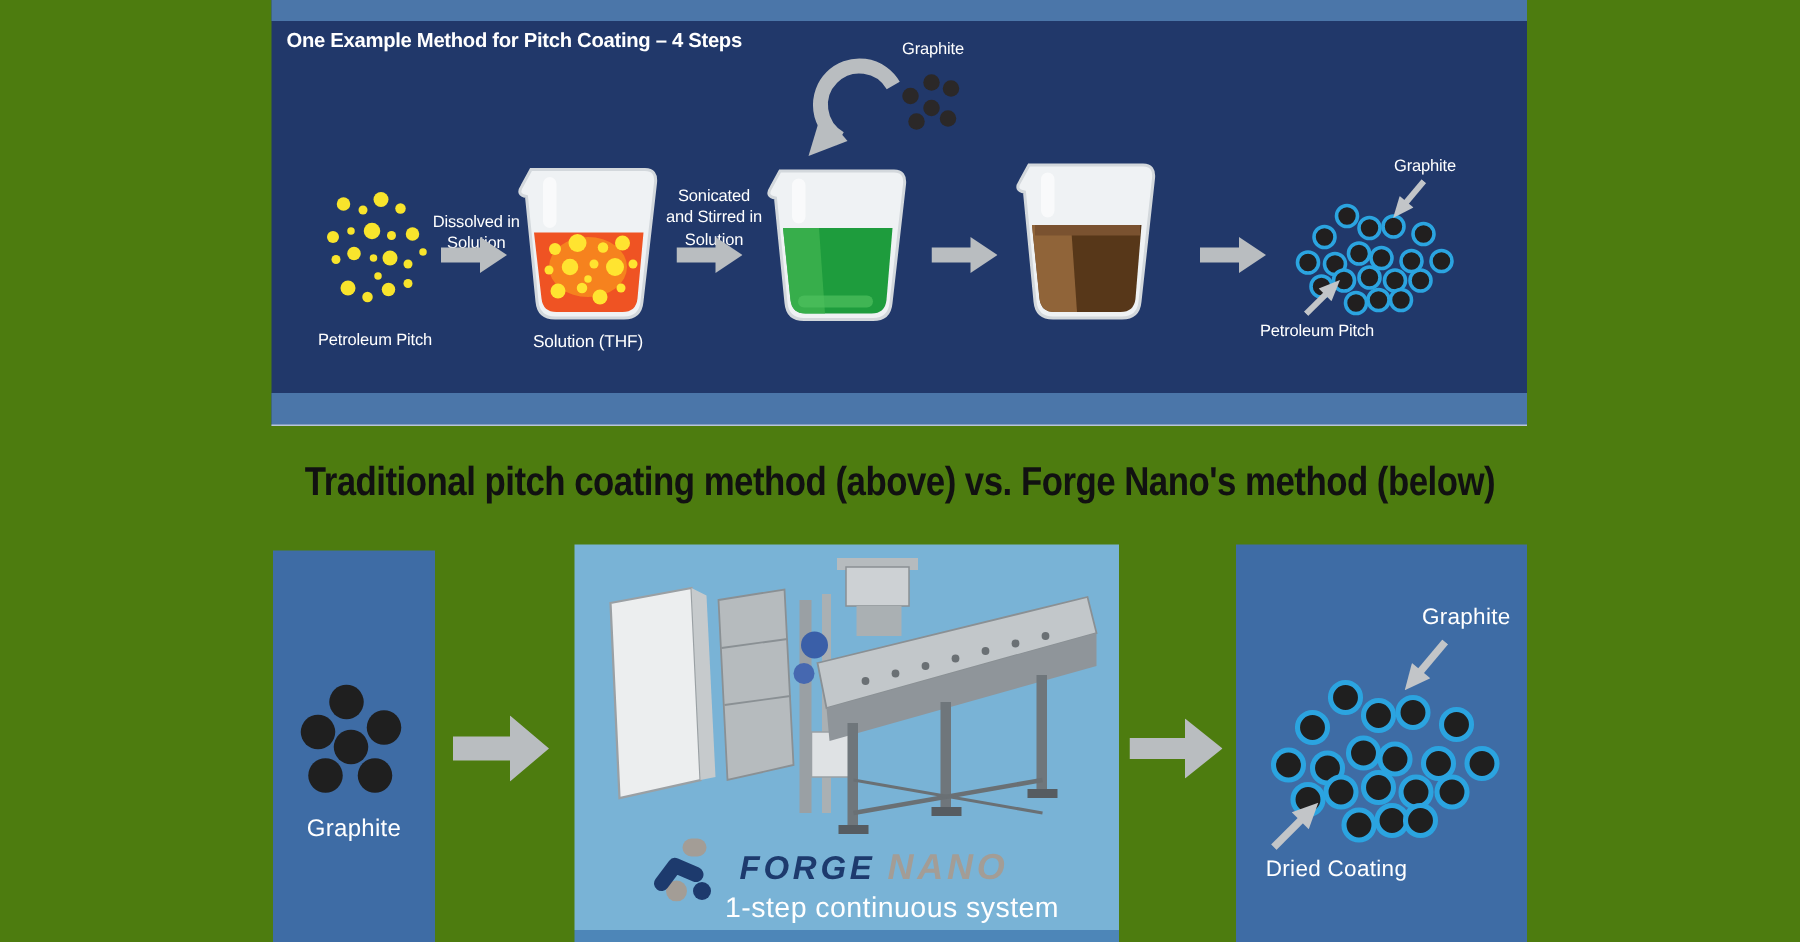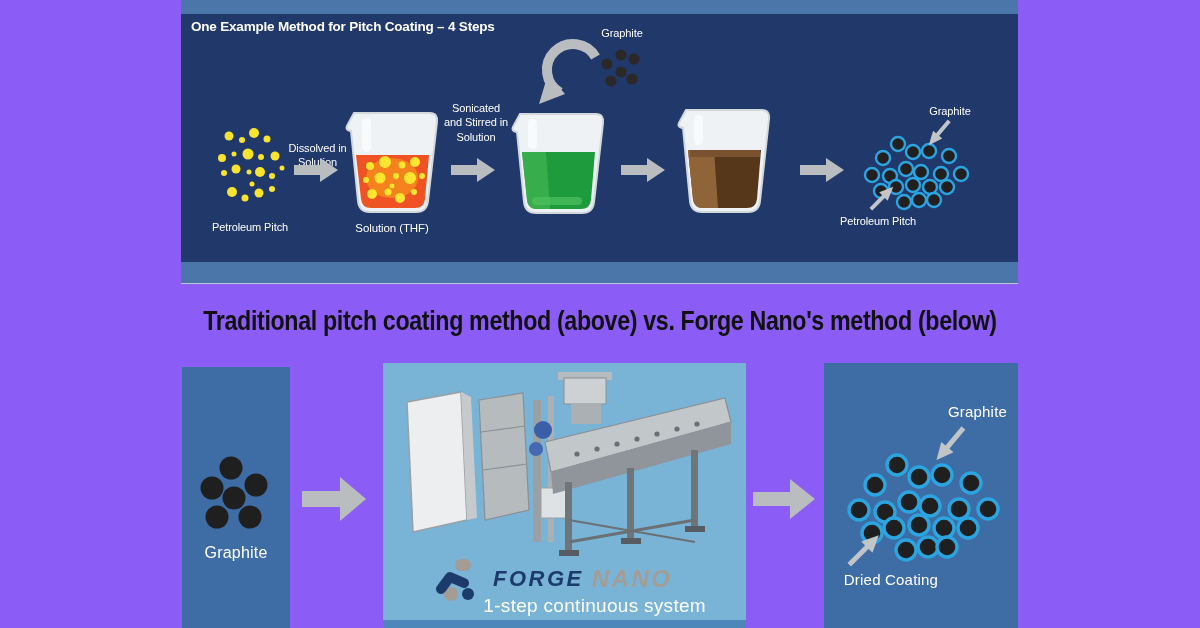--- a/index.html
+++ b/index.html
@@ -1,18 +1,18 @@
 <!DOCTYPE html>
 <html><head>
 <meta charset="utf-8">
 <style>
   html,body{margin:0;padding:0;background:#ffffff;}
   .canvas{
     position:relative;width:1200px;height:628px;overflow:hidden;
-    font-family:"Liberation Sans","DejaVu Sans",sans-serif;background:#8b5cf6;
+    font-family:"Liberation Sans","DejaVu Sans",sans-serif;background:#4d7c0f;
   }
   .abs{position:absolute;}
   
   .top-panel{left:181px;top:0;width:837px;height:283px;background:#21386a;}
   .strip{left:0;width:837px;background:#4b76a9;}
   .strip-top{top:0;height:14px;}
   .strip-bottom{top:262px;height:21px;border-bottom:1px solid #b9c6d8;}
   .panel-title{left:10px;top:19px;color:#ffffff;font-size:13.5px;font-weight:bold;letter-spacing:-0.2px;white-space:nowrap;}
   .lbl{color:#ffffff;font-size:11px;line-height:1.3;text-align:center;white-space:pre-line;letter-spacing:-0.1px;}
   .arrow{fill:#b9bdc0;}
@@ -95,21 +95,21 @@
       <circle cx="48" cy="82" r="3.5"></circle>
         <circle cx="60" cy="88" r="5"></circle>
         <circle cx="74" cy="82" r="3"></circle>
       <circle cx="82" cy="66" r="3"></circle>
         <circle cx="52" cy="76" r="2.5"></circle>
     </g>
     <rect x="22" y="8" width="9" height="34" rx="4.5" fill="#ffffff" opacity="0.6"></rect>
   </svg>
   <div class="abs lbl" style="left:330px;top:221px;width:124px;font-size:11.5px;">Solution (THF)</div>
 
-  <div class="abs lbl" style="left:432px;top:101px;width:88px;">Sonicated
+  <div class="abs lbl" style="left:432px;top:124px;width:88px;">Sonicated
 and Stirred in
 Solution</div>
   <svg class="abs" style="left:451px;top:158px;" width="44" height="24" viewBox="0 0 44 24">
     <polygon class="arrow" points="0,7 26,7 26,0 44,12 26,24 26,17 0,17"></polygon>
   </svg>
 
   <svg class="abs" style="left:506px;top:111px;" width="104" height="107" viewBox="0 0 104 107">
     <path d="M14 3 L8 14 Q4 20 11 21 L18 91 Q19 102 30 102 L76 102 Q87 102 88 91 L97 12 Q98 3 90 3 Z" fill="#eff2f4" stroke="#d3d8dc" stroke-width="2"></path>
     <path d="M16 41 L21 89 Q22 98 31 98 L75 98 Q84 98 85 89 L89 41 Z" fill="#1e9c3d"></path>
     <path d="M16 41 L21 89 Q22 98 31 98 L44 98 L40 41 Z" fill="#3cb24e" opacity="0.85"></path>

